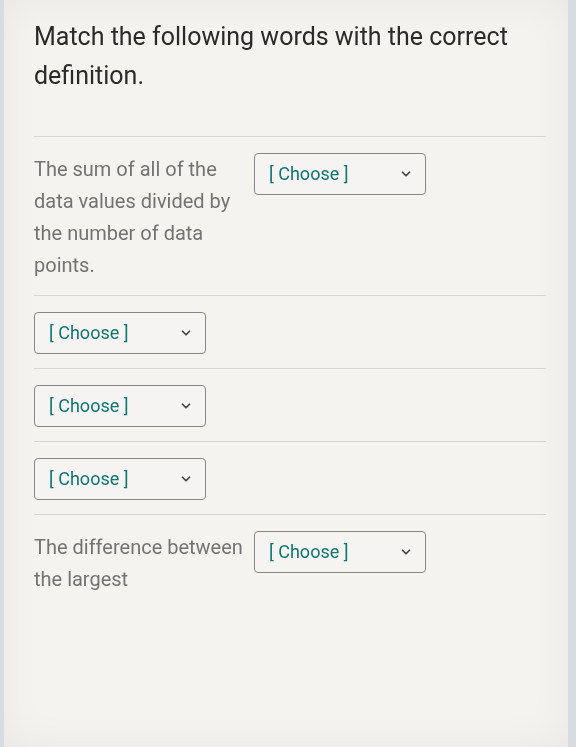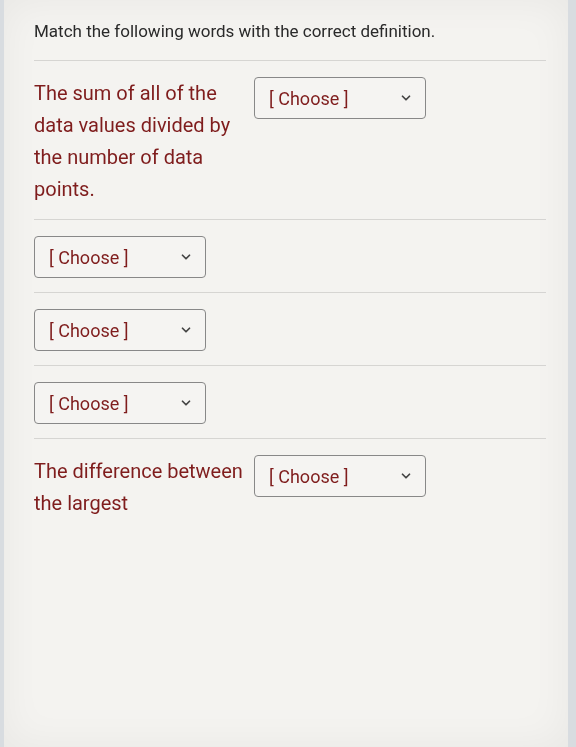--- a/index.html
+++ b/index.html
@@ -16,57 +16,57 @@
     }
     .page {
       background: #f4f3f0;
       margin: 0 8px 0 4px;
       padding: 18px 22px 0 30px;
       min-height: 747px;
       position: relative;
       box-shadow: inset 0 0 40px rgba(0,0,0,0.05);
     }
     .question-title {
-      font-size: 17px;
+      font-size: 25px;
       color: #2a2a2a;
       line-height: 1.55;
       font-weight: 400;
-      margin-bottom: 16px;
+      margin-bottom: 40px;
     }
     .row {
       display: flex;
       align-items: flex-start;
       gap: 10px;
       padding: 12px 0 14px 0;
       border-top: 1px solid rgba(0,0,0,0.12);
     }
     .row:last-child {
       padding-bottom: 0;
     }
     .definition {
       flex: 0 0 210px;
       font-size: 20px;
-      color: #7f1d1d;
+      color: #737373;
       line-height: 1.6;
       padding-top: 4px;
     }
     .select-box {
       flex: 0 0 auto;
       width: 172px;
       height: 42px;
       border: 1px solid #888;
       border-radius: 4px;
       background: rgba(255,255,255,0.15);
       display: flex;
       align-items: center;
       justify-content: space-between;
       padding: 0 12px 0 14px;
       margin-top: 4px;
       font-size: 18px;
-      color: #7f1d1d;
+      color: #0f766e;
       cursor: pointer;
     }
     .select-box svg {
       width: 14px;
       height: 14px;
       flex-shrink: 0;
     }
   </style>
 </head>
 <body>

